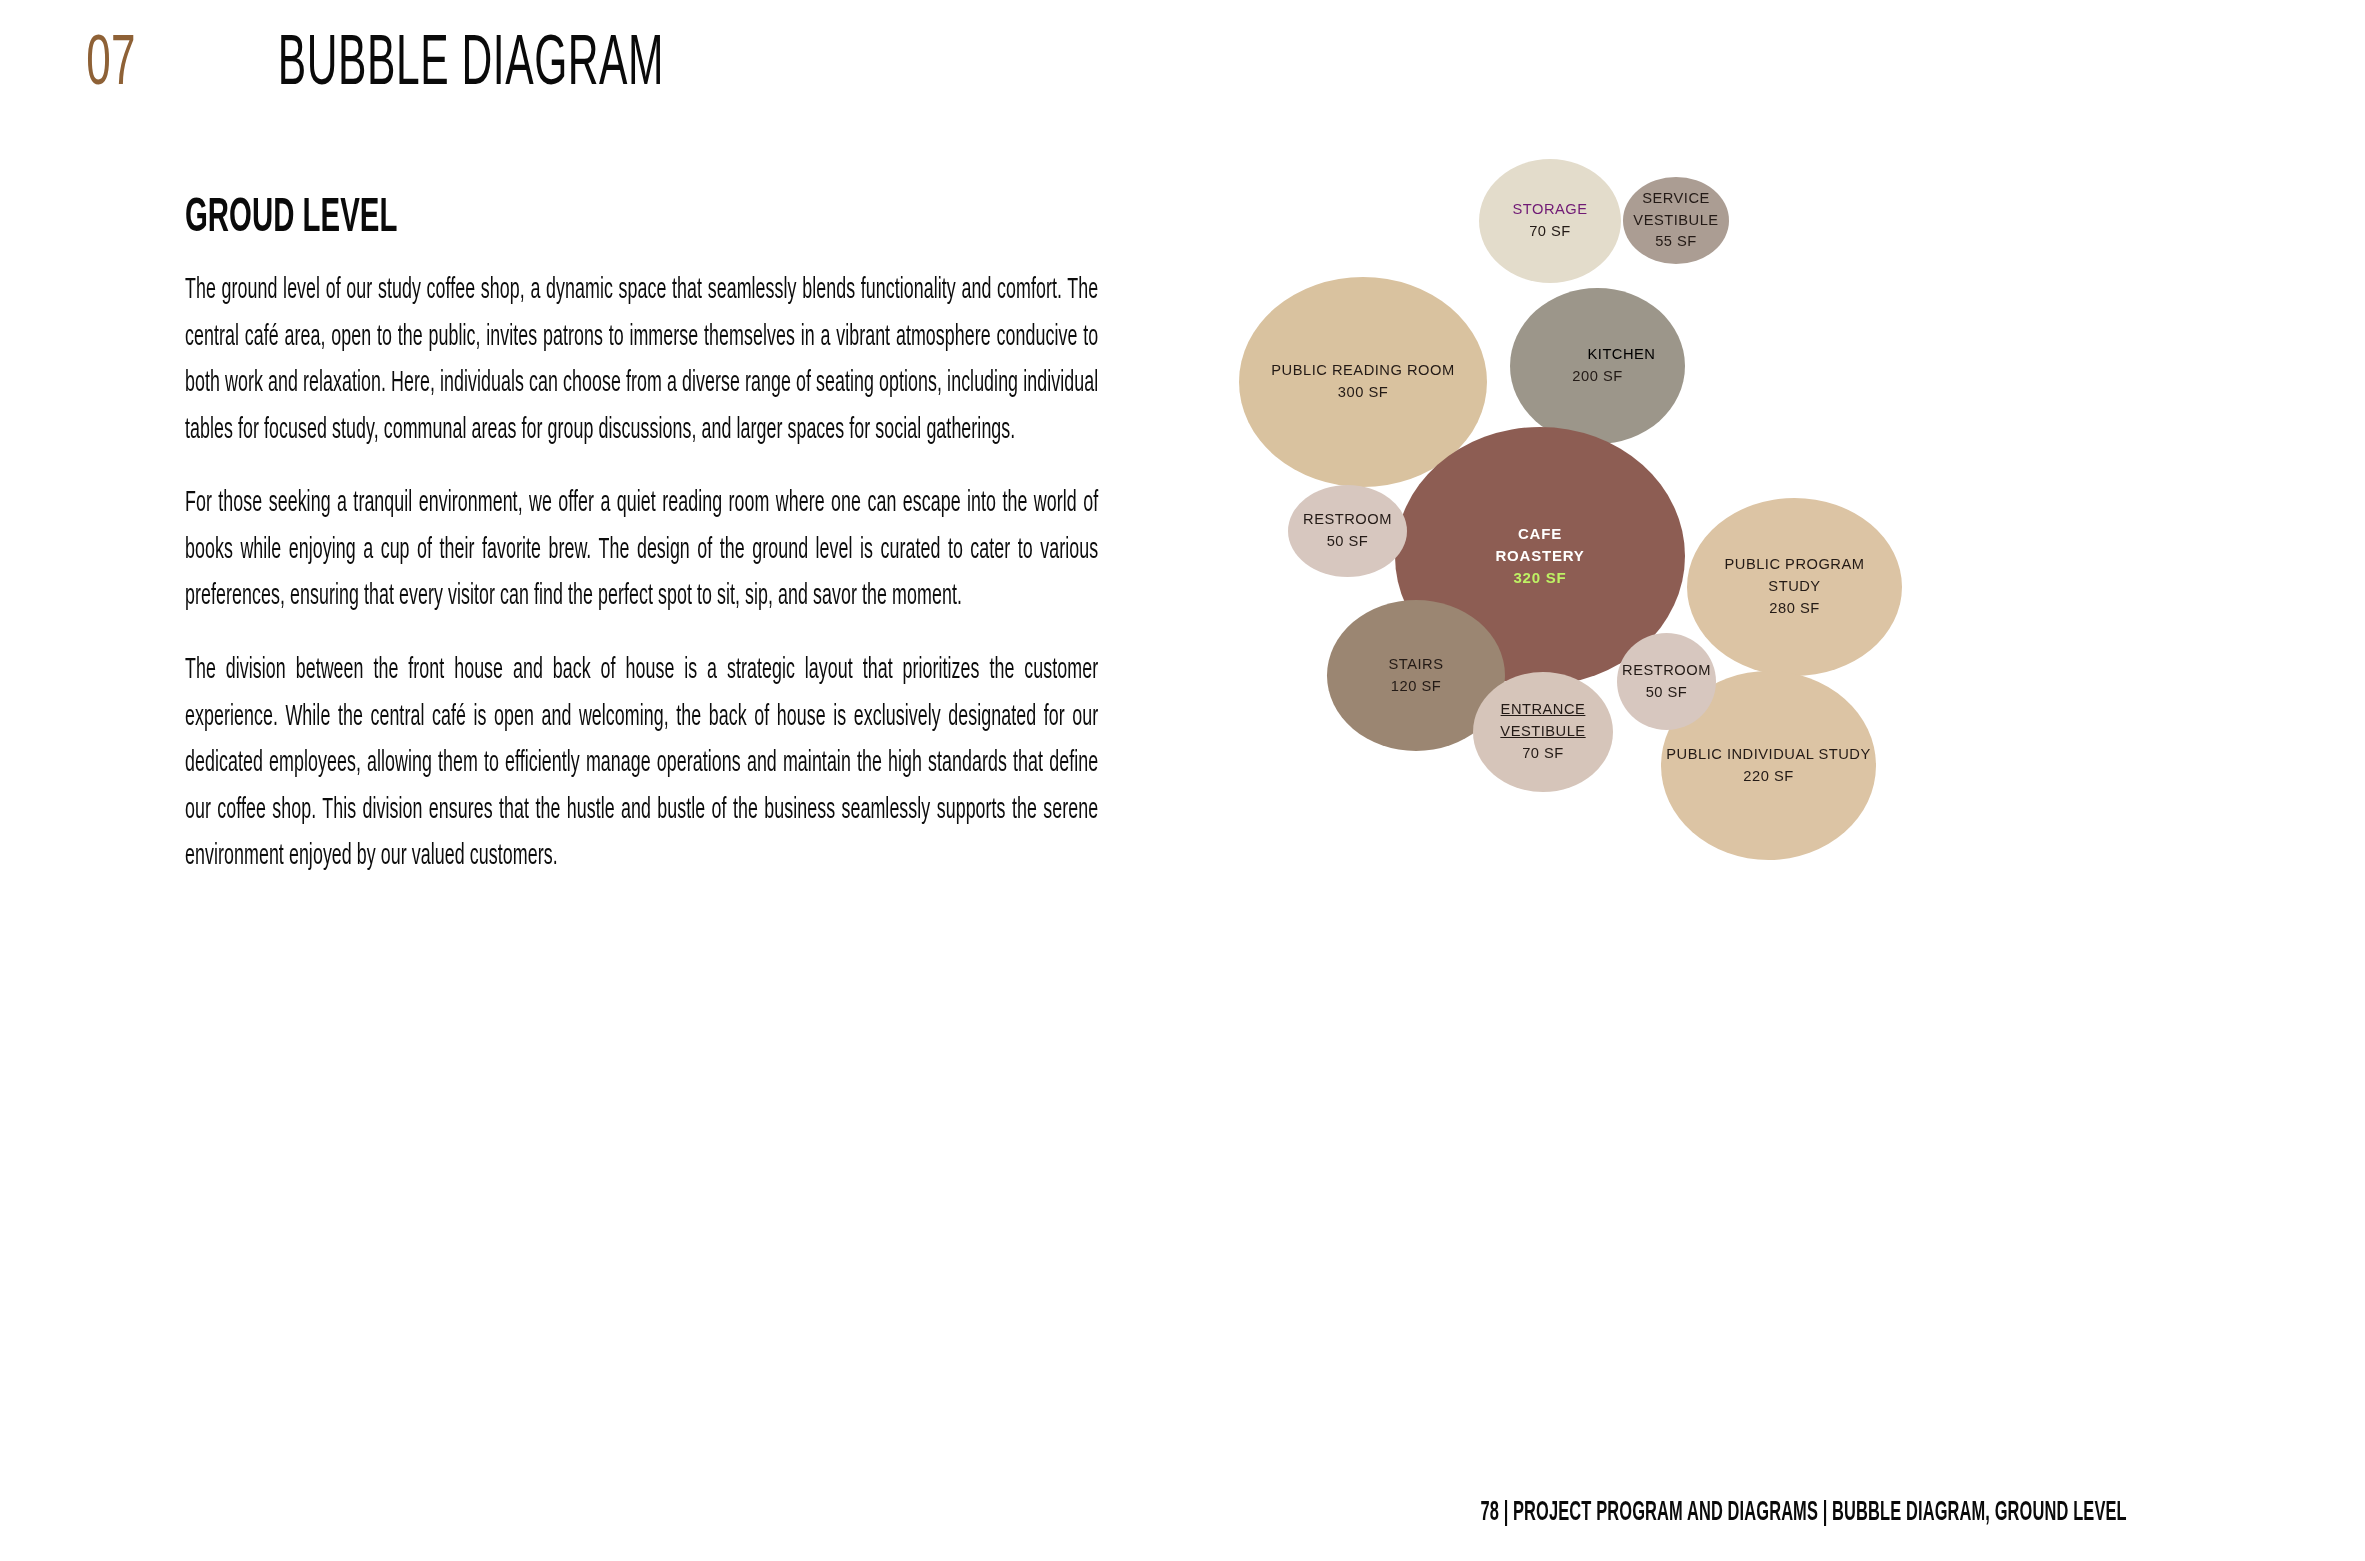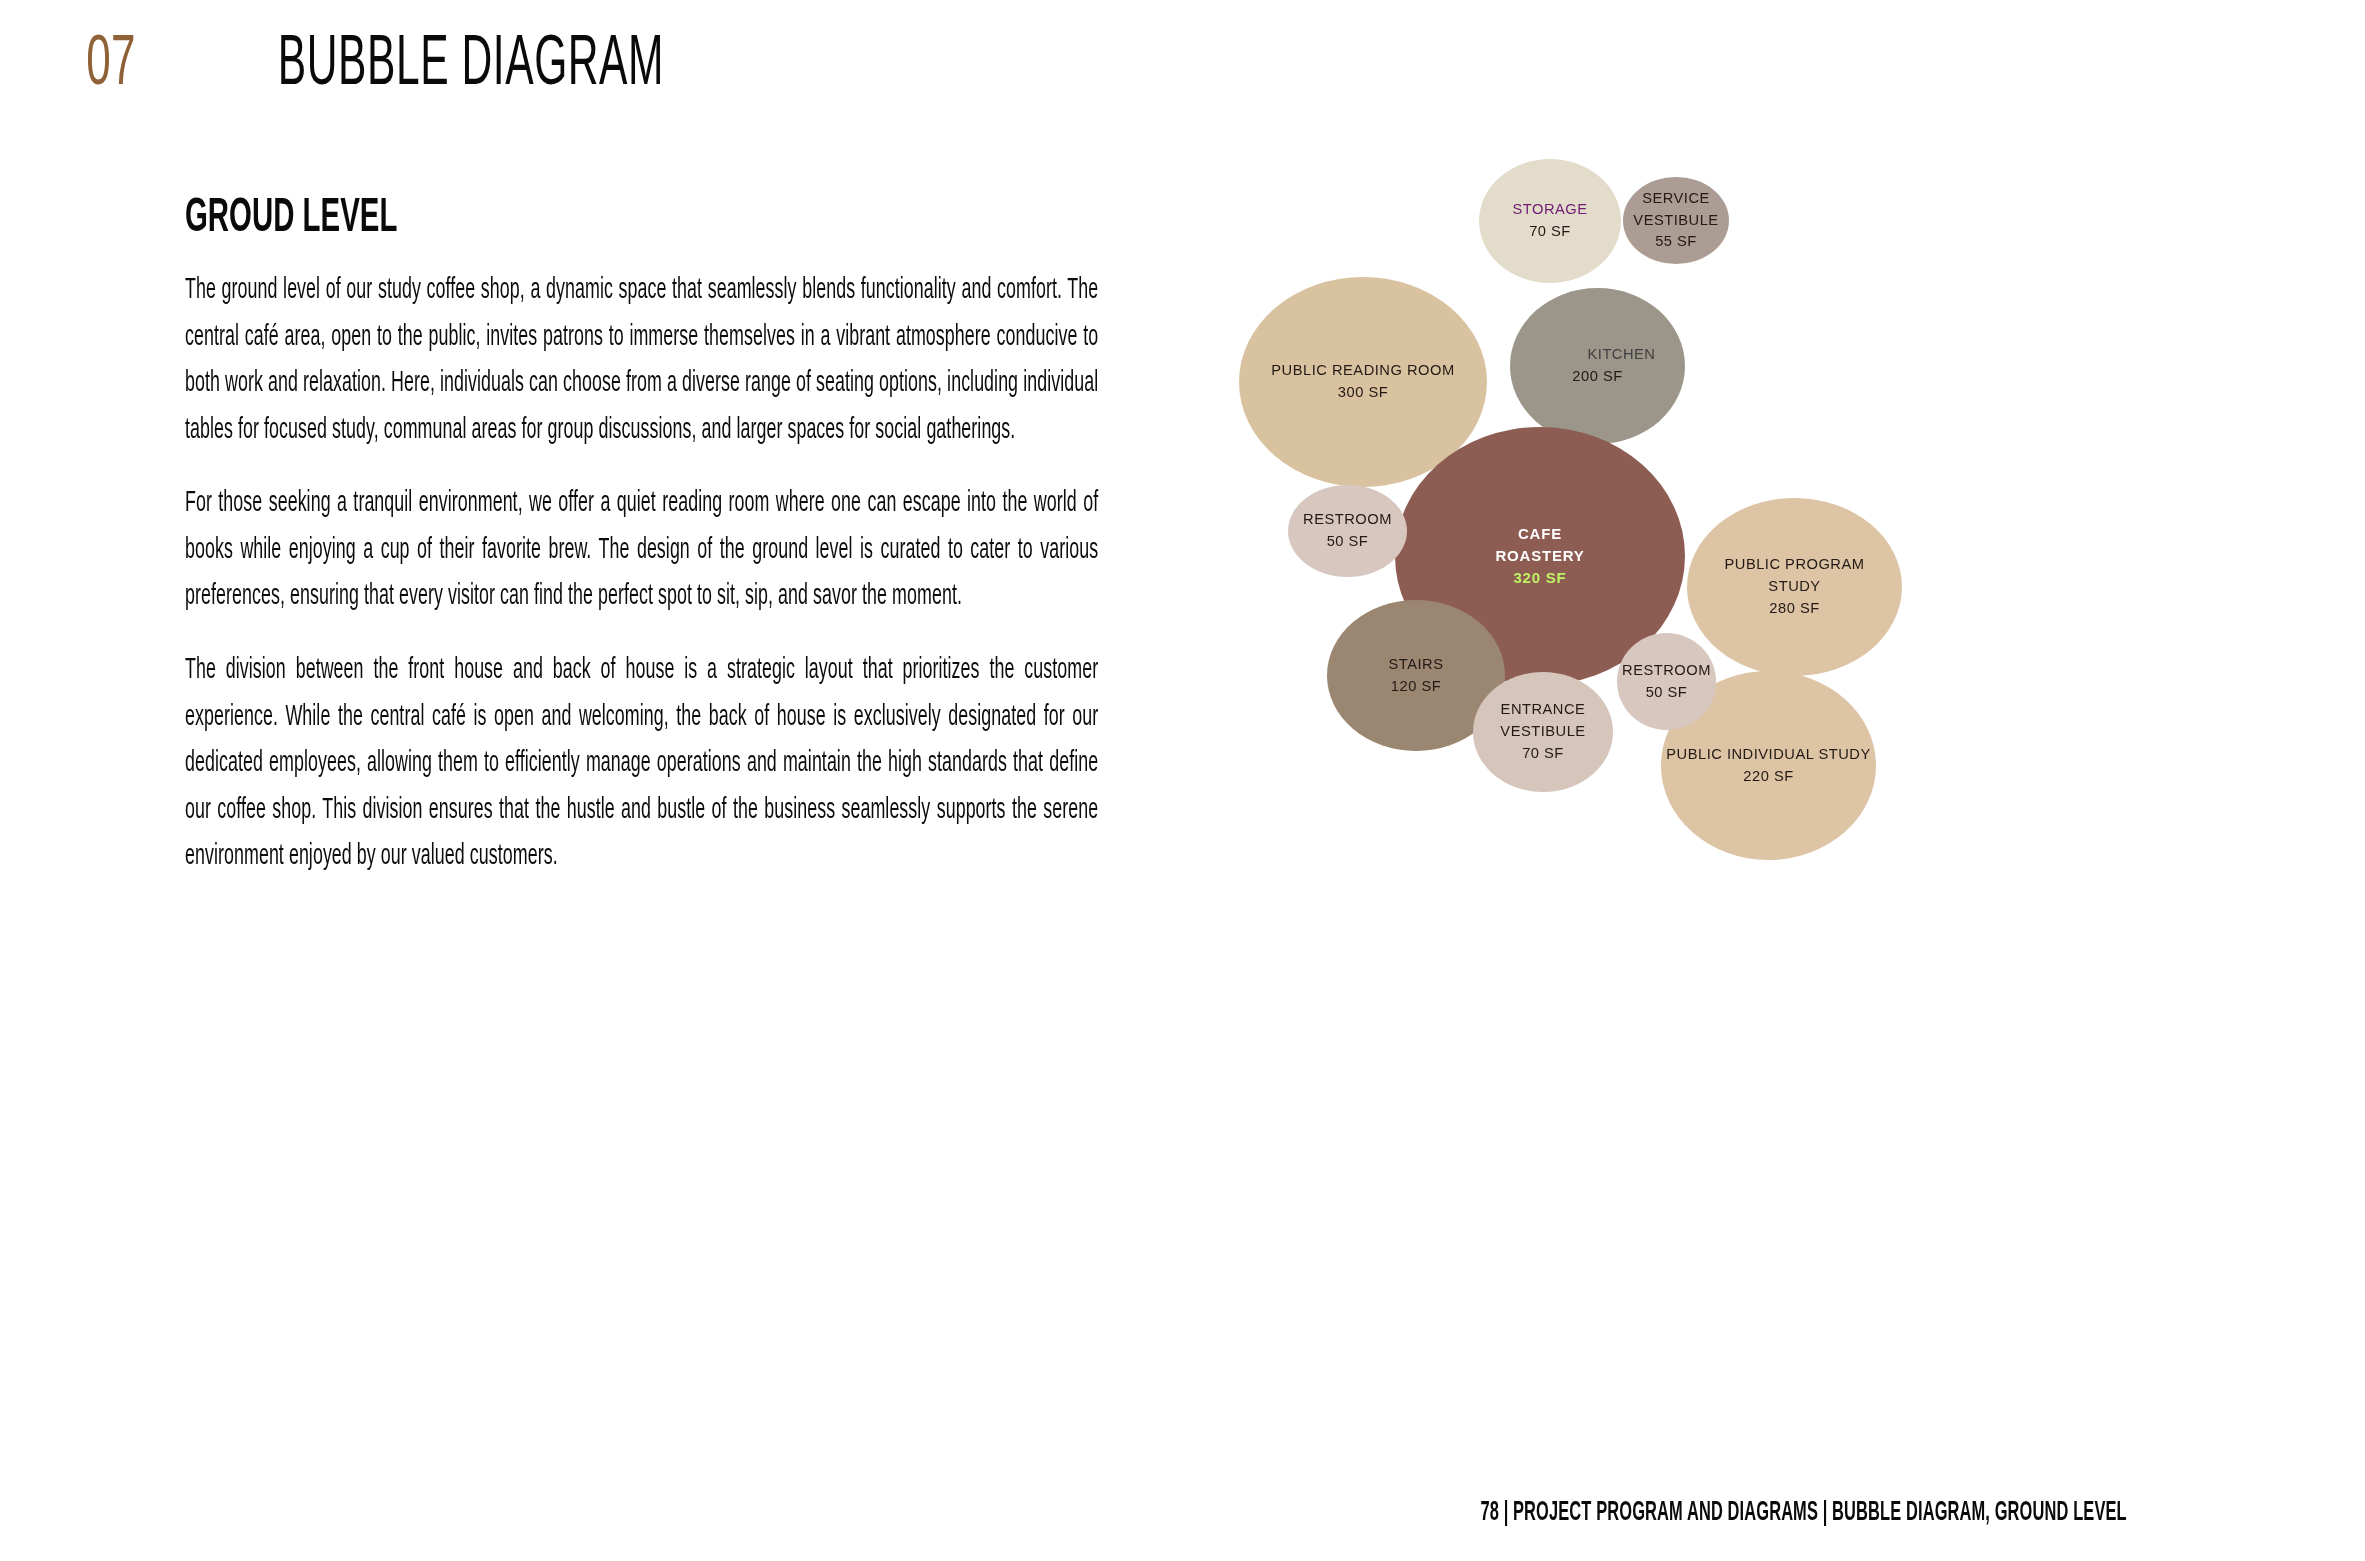--- a/index.html
+++ b/index.html
@@ -170,21 +170,21 @@
       </div>
     </div>
     <div class="bubble" style="left: 9px; top: 135px; width: 248px; height: 210px; background: rgb(217, 194, 159); z-index: 3;">
       <div class="bubble-inner">
         <span class="bubble-label" style="color: rgb(35, 26, 22);">PUBLIC READING ROOM</span>
         <span class="bubble-area" style="color: rgb(35, 26, 22);">300 SF</span>
       </div>
     </div>
     <div class="bubble" style="left: 280px; top: 146px; width: 175px; height: 156px; background: rgb(156, 150, 138); z-index: 5;">
       <div class="bubble-inner">
-        <span class="bubble-label" style="color: #404040; padding-left: 48px;">KITCHEN</span>
+        <span class="bubble-label" style="color: #000000; padding-left: 48px;">KITCHEN</span>
         <span class="bubble-area" style="color: rgb(35, 26, 22);">200 SF</span>
       </div>
     </div>
     <div class="bubble" style="left: 58px; top: 343px; width: 119px; height: 92px; background: rgb(215, 199, 191); z-index: 7;">
       <div class="bubble-inner">
         <span class="bubble-label" style="color: rgb(35, 26, 22);">RESTROOM</span>
         <span class="bubble-area" style="color: rgb(35, 26, 22);">50 SF</span>
       </div>
     </div>
     <div class="bubble is-primary" style="left: 165px; top: 285px; width: 290px; height: 258px; background: rgb(141, 93, 83); z-index: 5;">
@@ -208,21 +208,21 @@
       </div>
     </div>
     <div class="bubble" style="left: 387px; top: 491px; width: 99px; height: 97px; background: rgb(215, 199, 191); z-index: 7;">
       <div class="bubble-inner">
         <span class="bubble-label" style="color: rgb(35, 26, 22);">RESTROOM</span>
         <span class="bubble-area" style="color: rgb(35, 26, 22);">50 SF</span>
       </div>
     </div>
     <div class="bubble" style="left: 243px; top: 530px; width: 140px; height: 120px; background: rgb(214, 197, 186); z-index: 6;">
       <div class="bubble-inner">
-        <span class="bubble-label" style="color: rgb(35, 26, 22);">ENTRANCE
+        <span class="bubble-label" style="color: rgb(35, 26, 22); text-decoration: underline;">ENTRANCE
 VESTIBULE</span>
         <span class="bubble-area" style="color: rgb(35, 26, 22);">70 SF</span>
       </div>
     </div>
     <div class="bubble" style="left: 431px; top: 529px; width: 215px; height: 189px; background: rgb(220, 196, 164); z-index: 4;">
       <div class="bubble-inner">
         <span class="bubble-label" style="color: rgb(35, 26, 22);">PUBLIC INDIVIDUAL STUDY</span>
         <span class="bubble-area" style="color: rgb(35, 26, 22);">220 SF</span>
       </div>
     </div>

